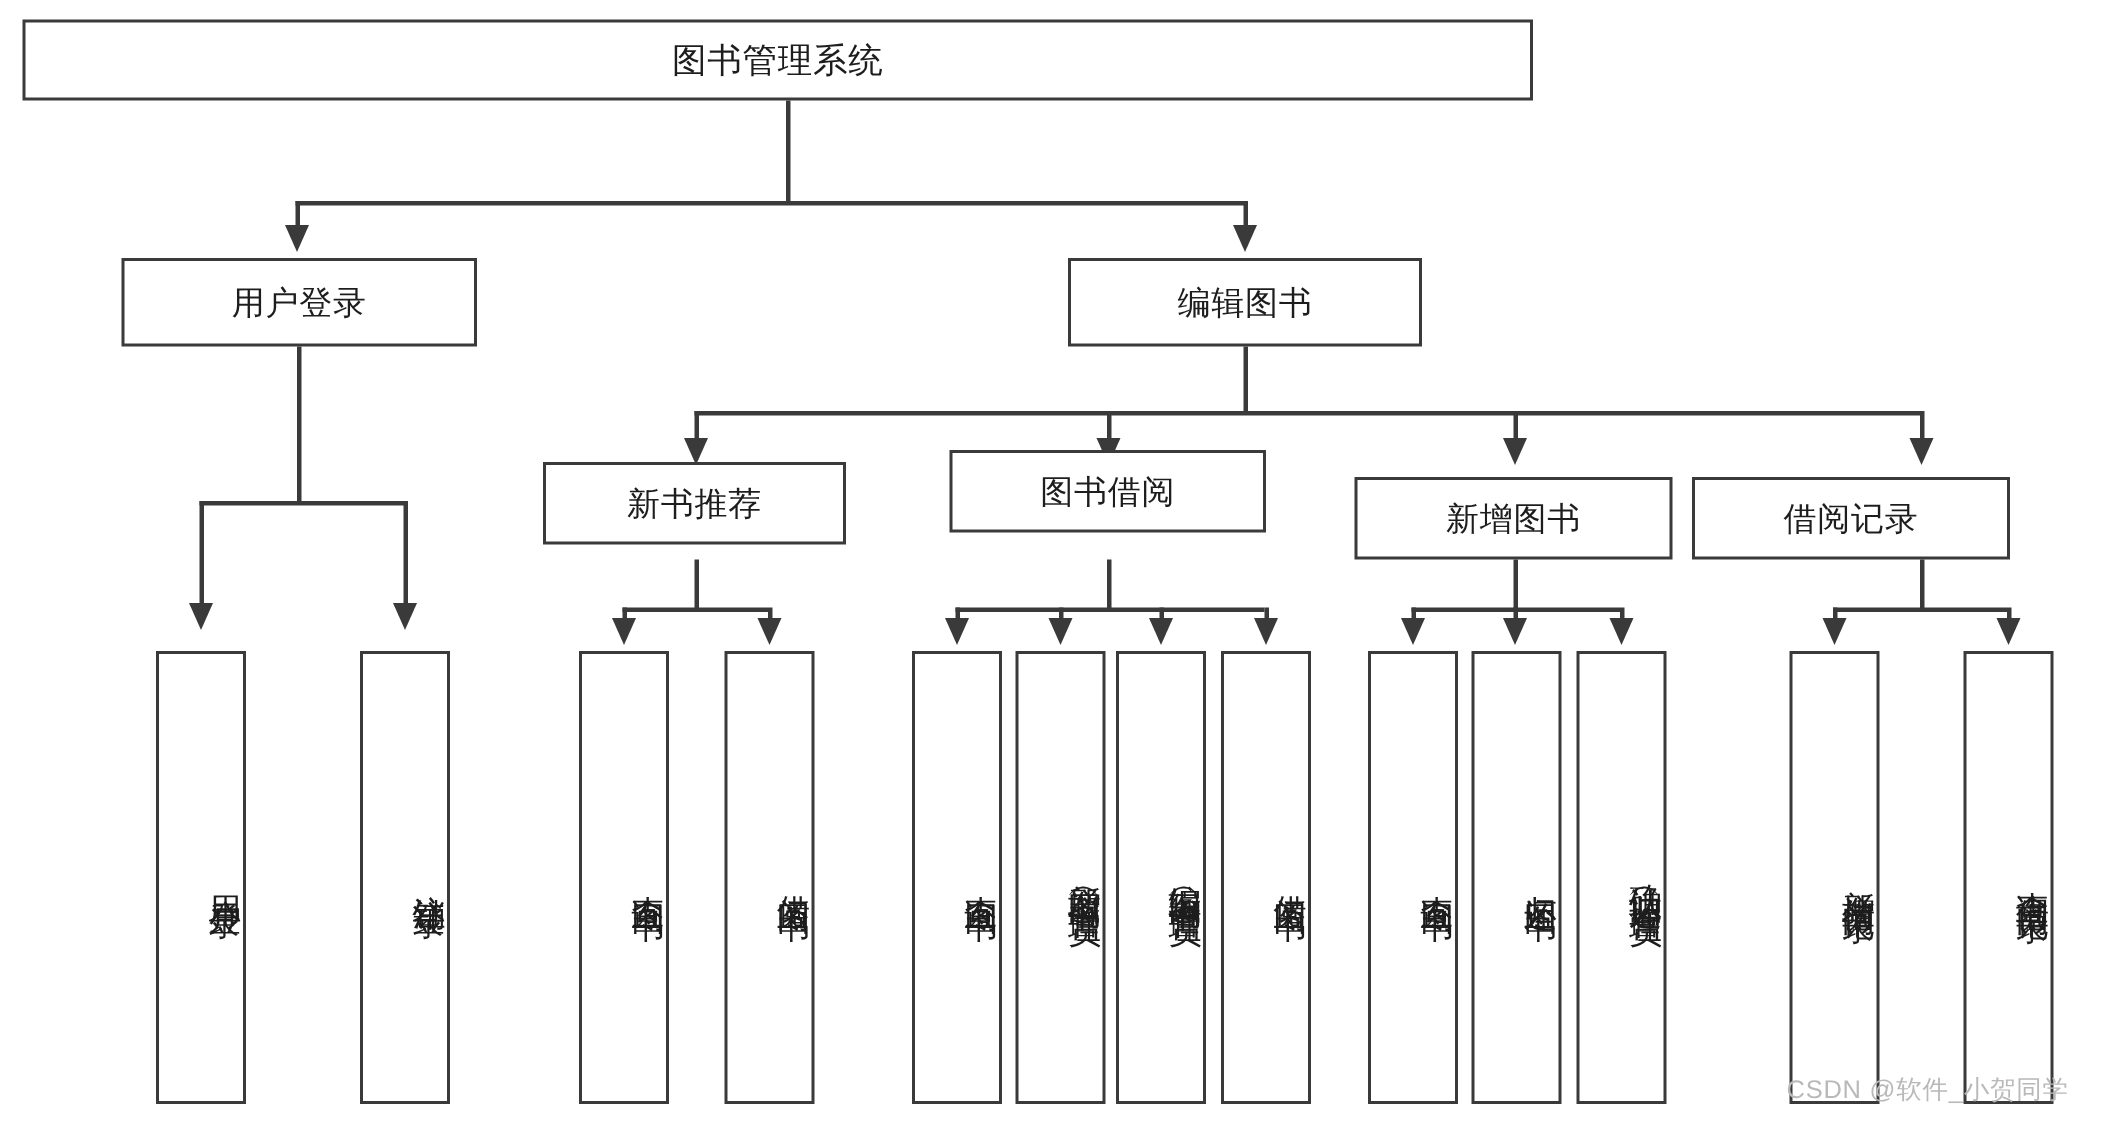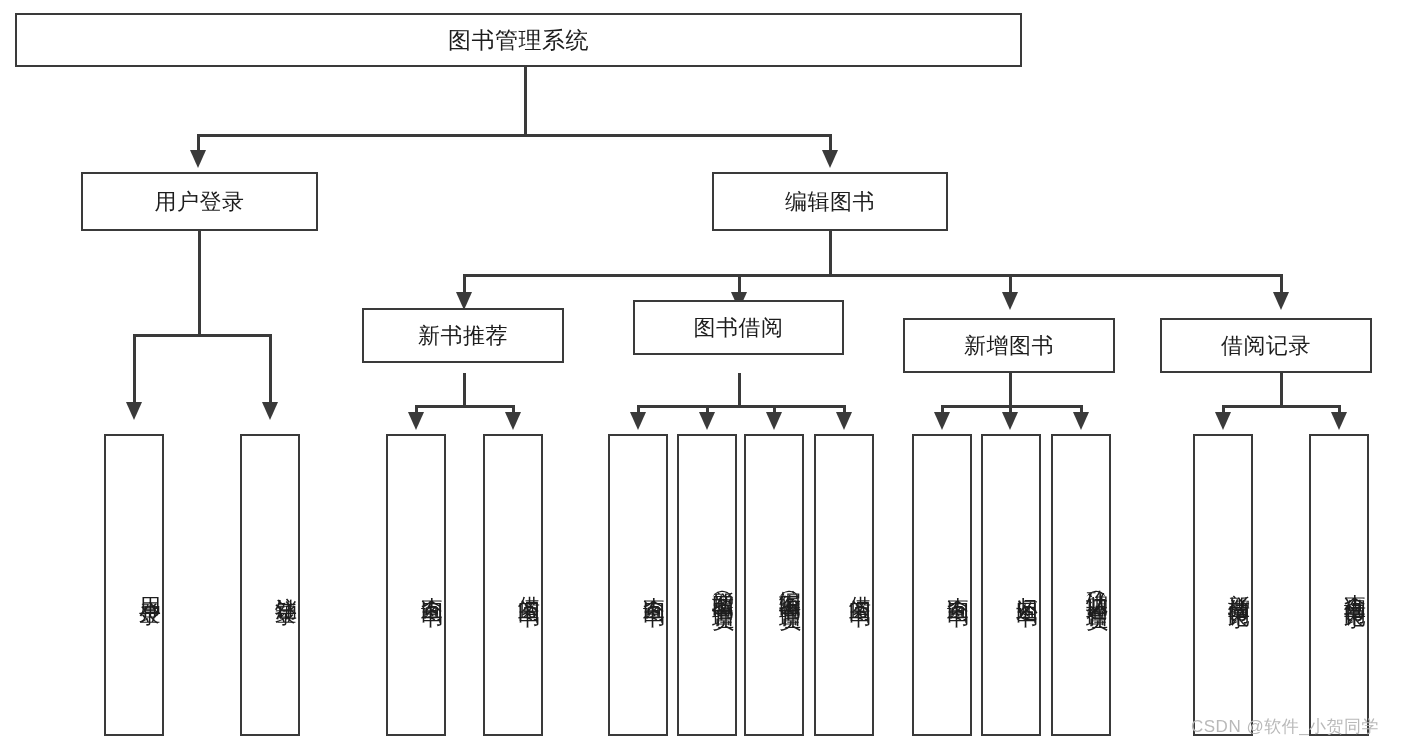--- a/index.html
+++ b/index.html
@@ -127,21 +127,21 @@
 
   <div class="node horiz" style="left:362px; top:308px; width:202px; height:55px;">
     <span>新书推荐</span>
   </div>
   <div class="node horiz" style="left:633px; top:300px; width:211px; height:55px;">
     <span>图书借阅</span>
   </div>
   <div class="node horiz" style="left:903px; top:318px; width:212px; height:55px;">
     <span>新增图书</span>
   </div>
-  <div class="node horiz" style="left:1160px; top:318px; width:212px; height:55px;">
+  <div class="node horiz" style="left:1128px; top:318px; width:212px; height:55px;">
     <span>借阅记录</span>
   </div>
 
   <div class="edge v" style="left:463px; top:373px; height:34px;"></div>
   <div class="edge h" style="left:415px; top:405px; width:97px;"></div>
   <div class="edge v" style="left:415px; top:405px; height:10px;"></div>
   <div class="arrow" style="left:408px; top:412px;"></div>
   <div class="edge v" style="left:512px; top:405px; height:10px;"></div>
   <div class="arrow" style="left:505px; top:412px;"></div>
 

